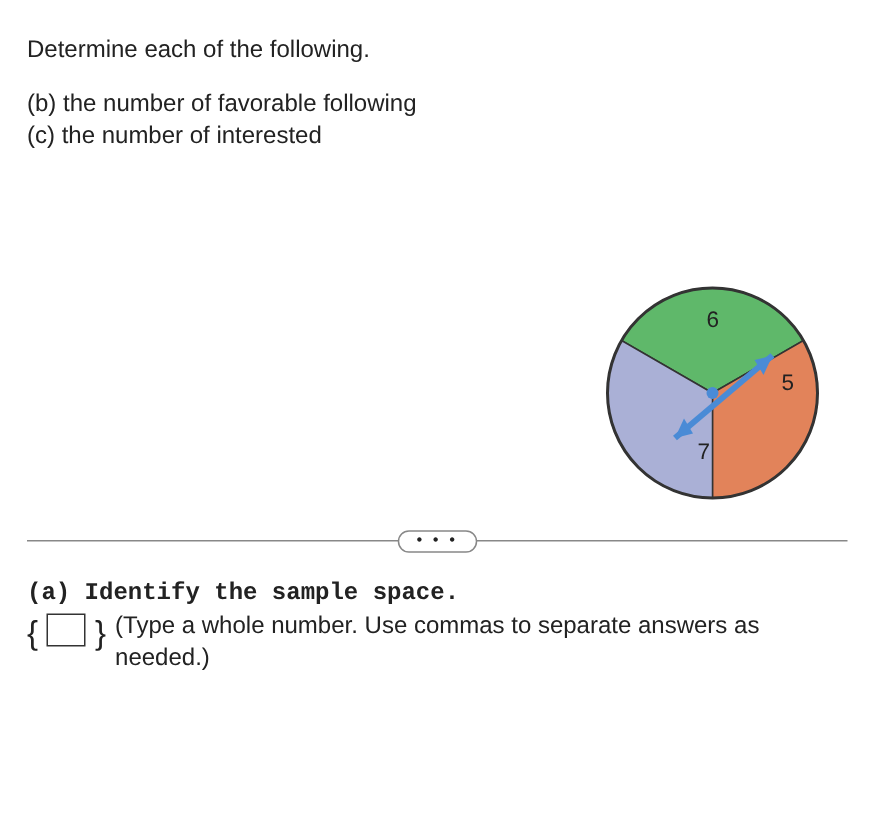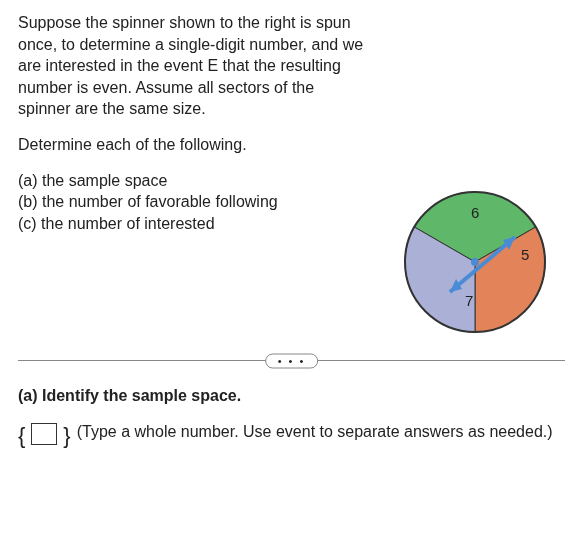--- a/index.html
+++ b/index.html
@@ -61,21 +61,21 @@
       background: #fff;
       border: 1px solid #888;
       border-radius: 12px;
       font-size: 11px;
       padding: 1px 12px;
       letter-spacing: 2px;
       line-height: 1;
       cursor: pointer;
     }
     .answer-section p {
-      margin-bottom: 14px;
+      font-family: Liberation Mono, monospace;
     }
     .answer-row {
       display: flex;
       align-items: flex-start;
       gap: 6px;
     }
     .brace {
       font-size: 22px;
     }
     .input-box {
@@ -92,24 +92,22 @@
     }
     svg.spinner {
       display: block;
     }
   </style>
 </head>
 <body>
 
 <div class="top-section">
   <div class="text-column">
-    <p class="problem-text">Suppose the spinner shown to the right is spun once, to determine a single-digit number, and we are interested in the event E that the resulting number is even. Assume all sectors of the spinner are the same size.</p>
     <p class="instruction">Determine each of the following.</p>
     <div class="parts">
-      <p><span>(a) the sample space</span></p>
       <p><span>(b) the number of favorable following</span></p>
       <p><span>(c) the number of interested</span></p>
     </div>
   </div>
 
   <div class="spinner-column">
     <svg class="spinner" width="160" height="160" viewBox="0 0 160 160">
 
       <path d="M 80 80 L 19.37 45 A 70 70 0 0 1 140.62 45 Z" stroke="#333" stroke-width="1" fill="#5fb86a"></path>
 
@@ -137,15 +135,15 @@
   <hr class="divider-line">
   <span class="ellipsis-pill">• • •</span>
 </div>
 
 <div class="answer-section">
   <p><strong>(a) Identify the sample space.</strong></p>
   <div class="answer-row">
     <span class="brace">{</span>
     <input class="input-box" type="text" style="">
     <span class="brace">}</span>
-    <span class="answer-hint">(Type a whole number. Use event to separate answers as needed.)</span>
+    <span class="answer-hint">(Type a whole number. Use commas to separate answers as needed.)</span>
   </div>
 </div>
 
 </body></html>

